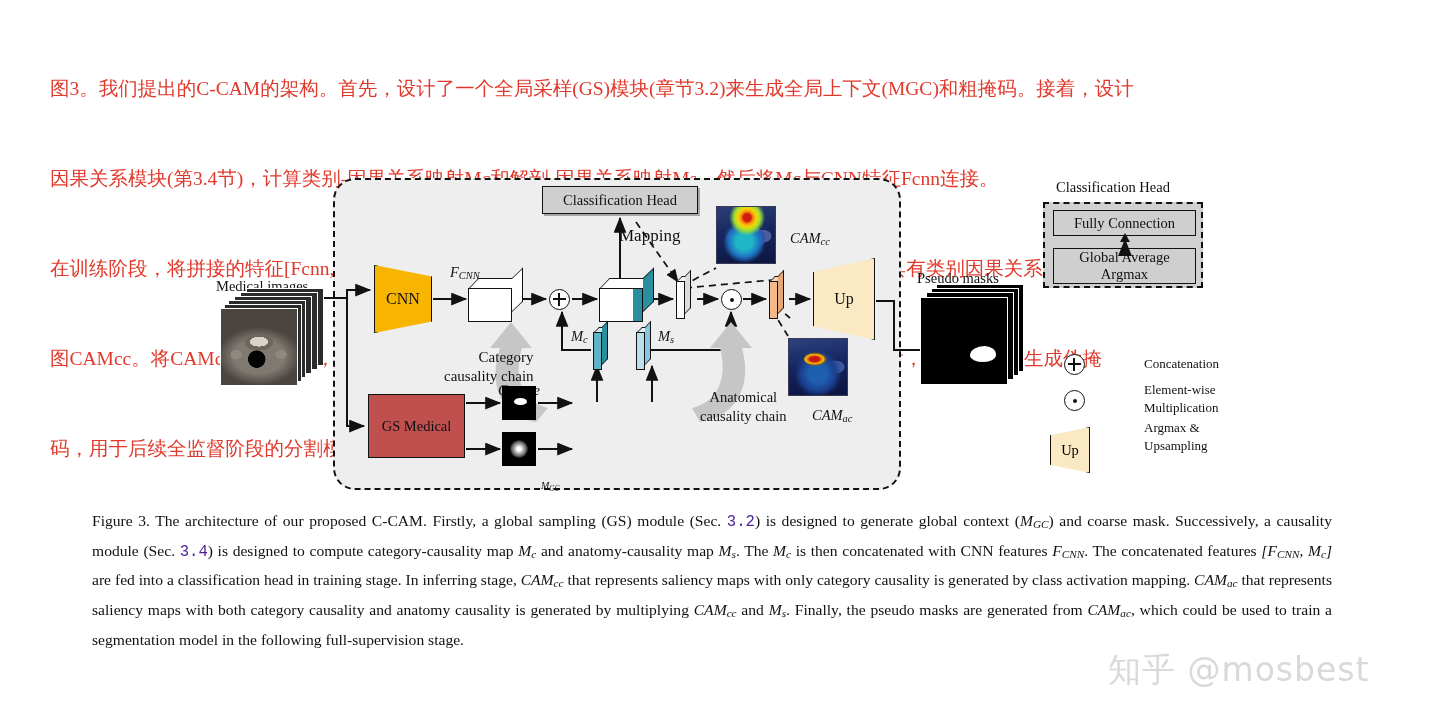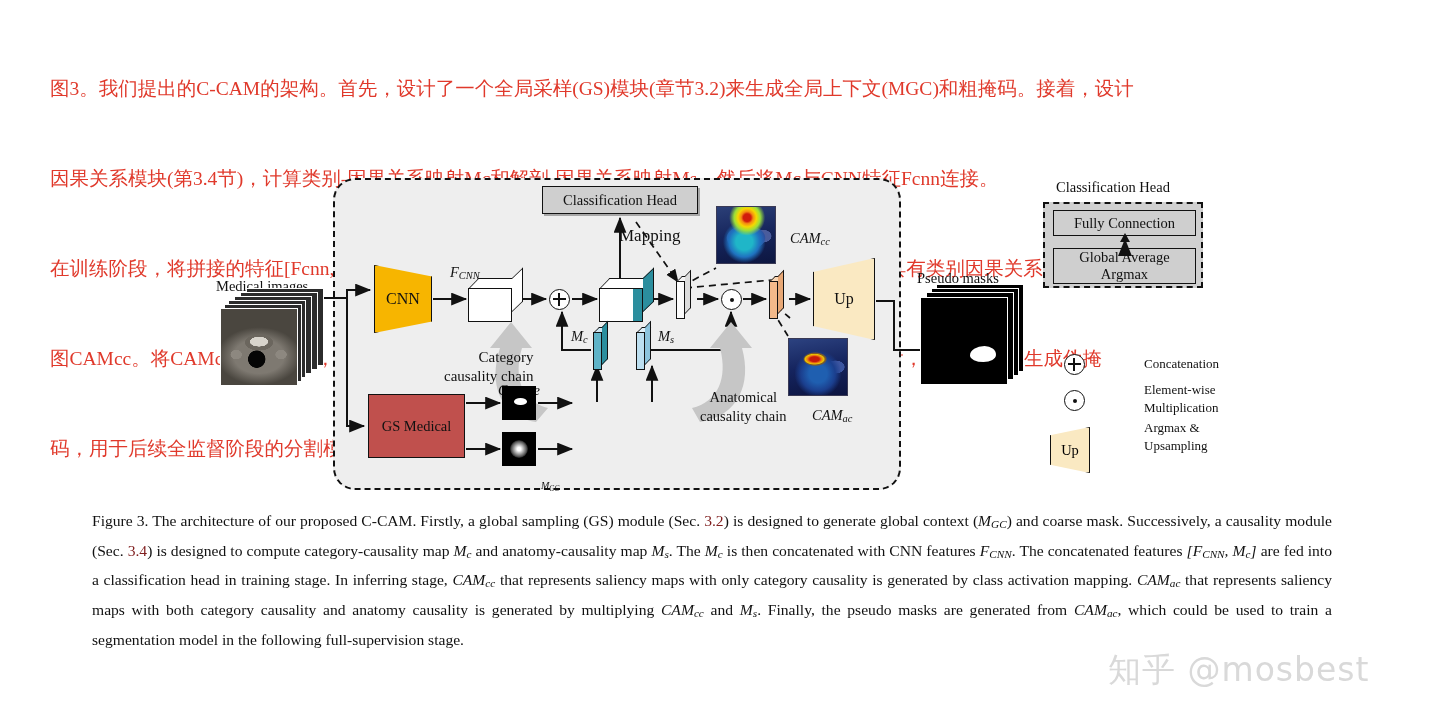--- a/index.html
+++ b/index.html
@@ -206,21 +206,21 @@
     display:flex; align-items:center; justify-content:center; font-size:14.5px;
   }
 
   
   #caption {
     position:absolute; left:92px; top:508px; width:1240px;
     font-family:"Liberation Serif", serif;
     font-size:15.6px; line-height:26.2px; color:#111;
     text-align:justify;
   }
-  #caption .red { color:#7f1d1d; }
+  #caption .red { color:#4c1d95;font-family:Liberation Mono, monospace; }
   .mth { font-family:"Liberation Serif", serif; font-style:italic; }
   .sub { font-size:0.72em; vertical-align:-0.22em; font-style:italic; }
 
   
   #watermark {
     position:absolute; left:1108px; top:648px;
     font-family:"DejaVu Sans", sans-serif;
     font-size:33px; color:#d9d9d9; white-space:nowrap;
     letter-spacing:1px;
   }

